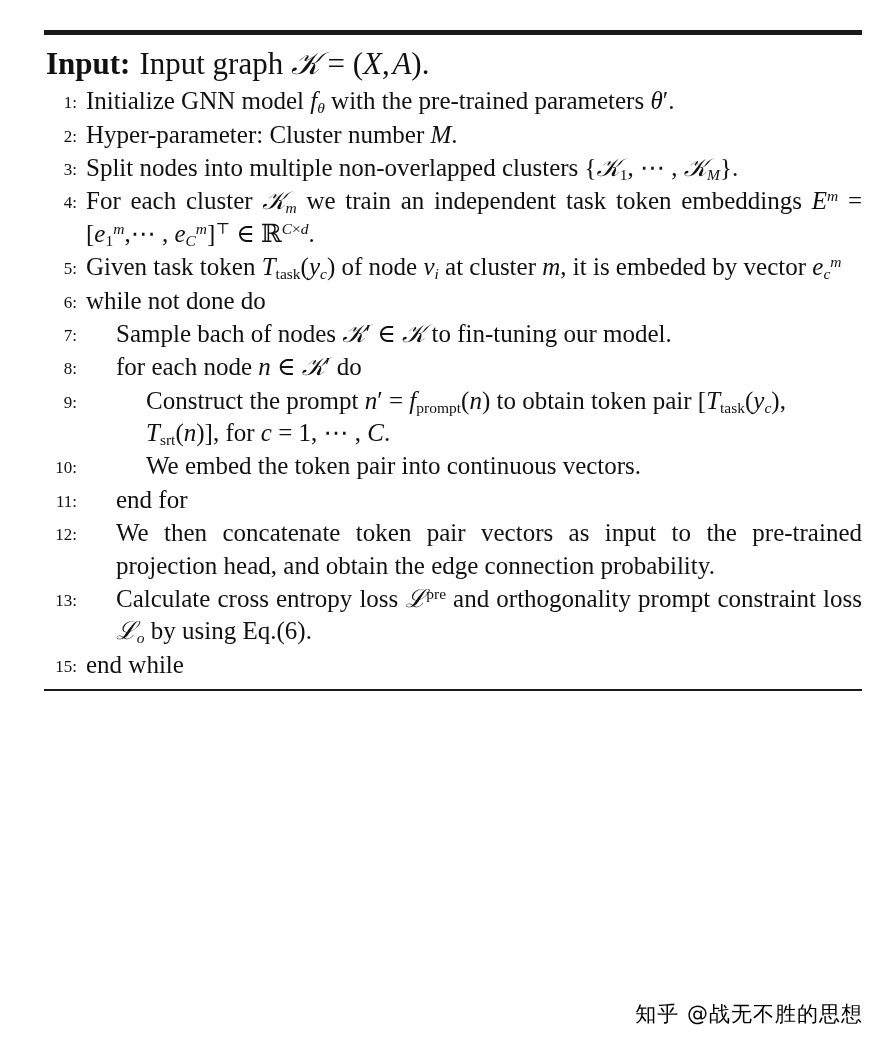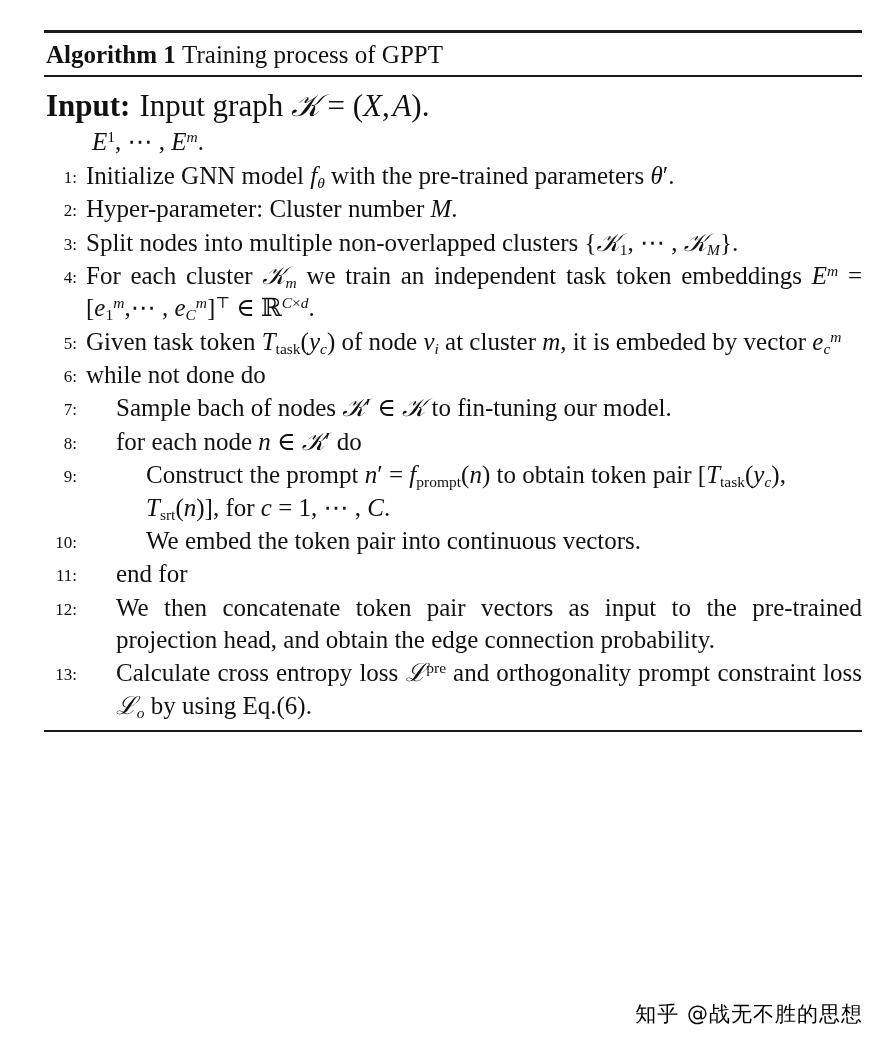--- a/index.html
+++ b/index.html
@@ -136,36 +136,30 @@
     user-select: none;
   }
 </style>
 </head>
 <body>
 
 <div id="algorithm-box">
 
   <div class="rule-thick"></div>
 
-  <div class="algo-title">
-    <span class="tbold">Algorithm 1</span><span class="treg">&nbsp;Training process of GPPT</span>
-  </div>
 
   <div class="rule-thin"></div>
 
   <div class="algo-body">
 
     <div class="io-line">
       <span class="io-label">Input:</span>
       <span class="io-text">Input graph <span class="cal">𝒦</span> = (<i class="mi">X</i>, <i class="mi">A</i>).</span>
     </div>
 
-    <div class="io-cont">
-      <i class="mi">E</i><sup>1</sup>, ⋯ , <i class="mi">E</i><sup><i class="mi">m</i></sup>.
-    </div>
 
     <div class="step">
       <span class="step-num">1:</span>
       <span class="step-body ind-0">Initialize GNN model <i class="mi">f</i><sub><i class="mi">θ</i></sub> with the pre-trained parameters <i class="mi">θ</i>′.</span>
     </div>
 
     <div class="step">
       <span class="step-num">2:</span>
       <span class="step-body ind-0">Hyper-parameter: Cluster number <i class="mi">M</i>.</span>
     </div>
@@ -219,19 +213,23 @@
       <span class="step-num">12:</span>
       <span class="step-body ind-1 just">We then concatenate token pair vectors as input to the pre-trained projection head, and obtain the edge connection probability.</span>
     </div>
 
     <div class="step">
       <span class="step-num">13:</span>
       <span class="step-body ind-1 just">Calculate cross entropy loss <span class="cal">ℒ</span><sup class="rm">pre</sup> and orthogonality prompt constraint loss <span class="cal">ℒ</span><sub><i class="mi">o</i></sub> by using Eq.(6).</span>
     </div>
 
 
+    <div class="step">
+      <span class="step-num">15:</span>
+      <span class="step-body ind-0"><span class="kw">end while</span></span>
+    </div>
 
   </div>
 
   <div class="rule-thin"></div>
 </div>
 
 <div id="watermark">知乎 @战无不胜的思想</div>
 
 </body></html>

